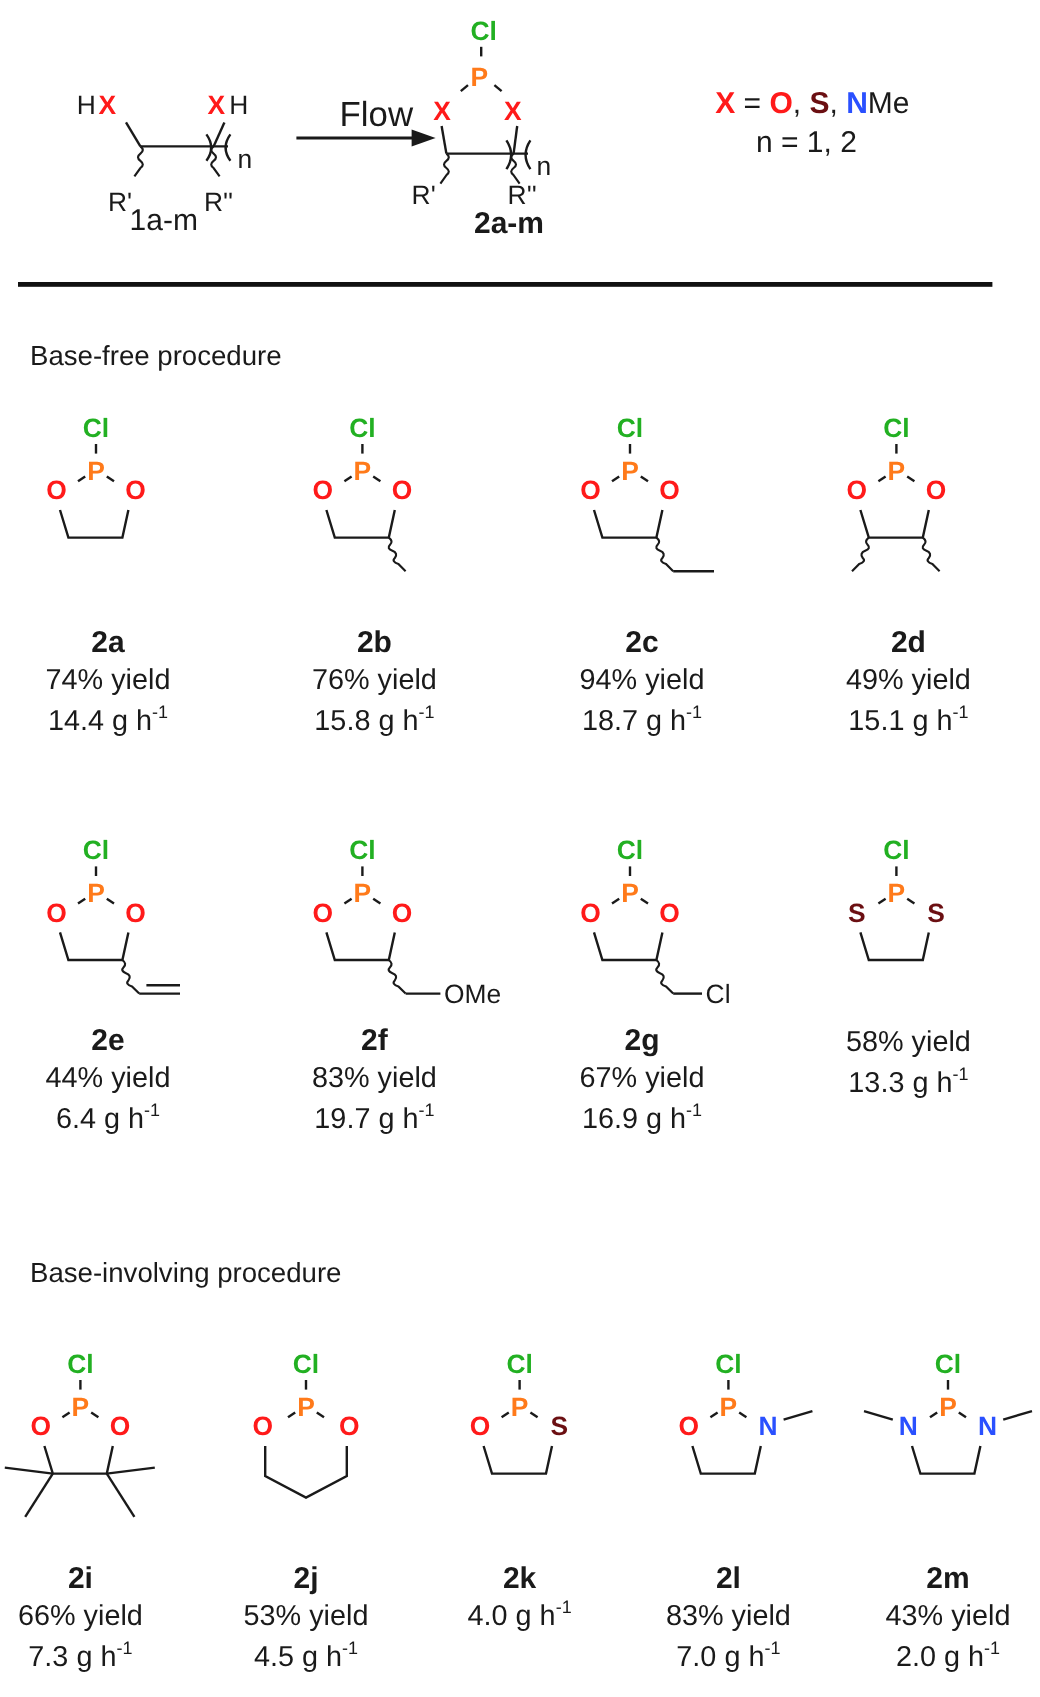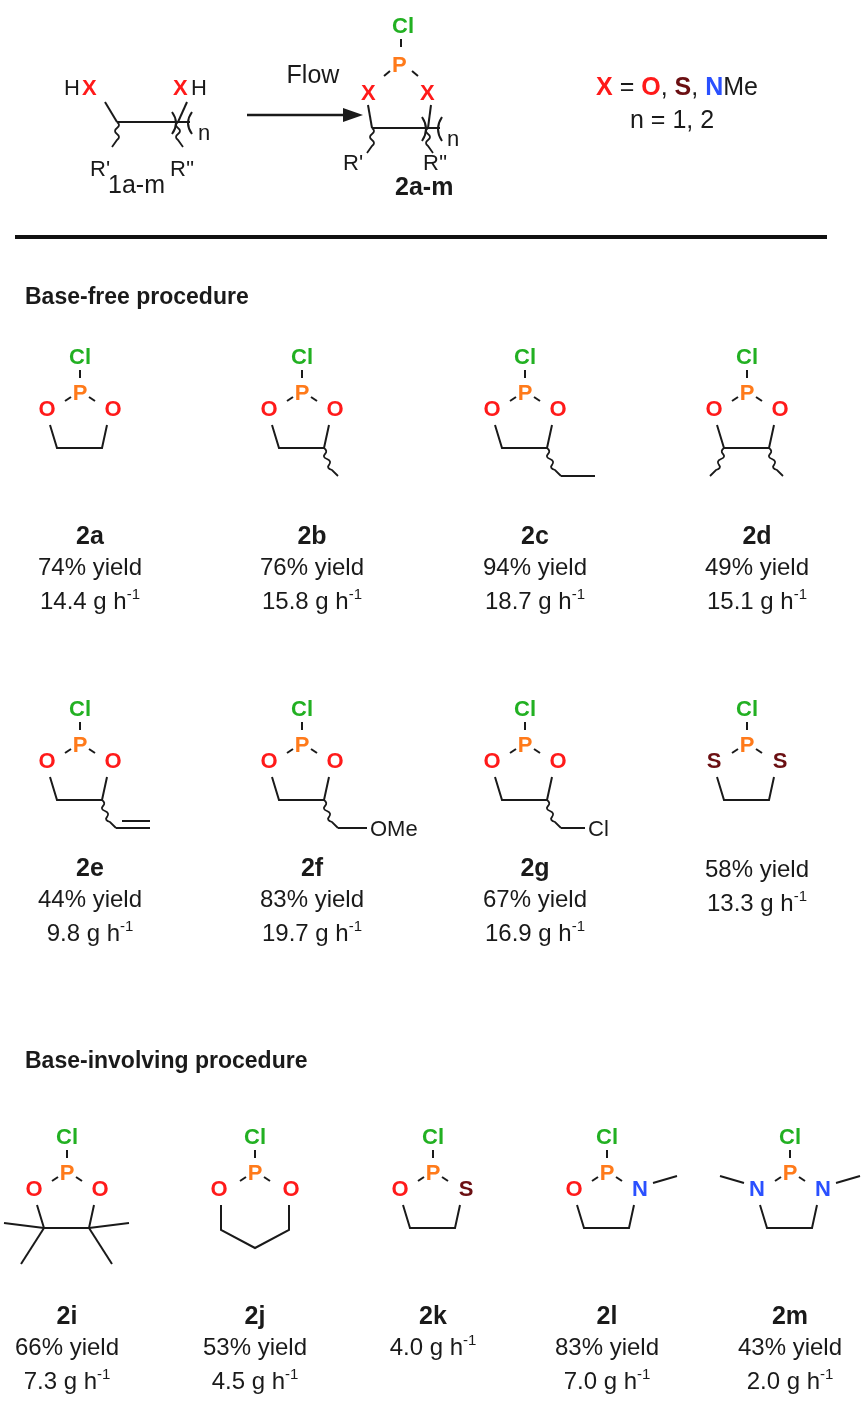--- a/index.html
+++ b/index.html
@@ -1,19 +1,19 @@
 <!DOCTYPE html>
 <html><head>
 <meta charset="utf-8">
 <style>
   html, body { margin:0; padding:0; background:#ffffff; }
   body { width:867px; height:1414px; position:relative; overflow:hidden;
          font-family:"Liberation Sans", sans-serif; color:#1a1a1a; }
   .abs { position:absolute; }
-  .section-title { font-weight:bold; font-size:23px; color:#1a1a1a; }
+  .section-title { font-weight:normal; font-size:23px; color:#1a1a1a; }
   .cmpd { position:absolute; width:200px; text-align:center; }
   .cmpd svg { display:block; margin:0 auto; overflow:visible; }
   .lbl { font-weight:bold; font-size:25px; line-height:30px; }
   .yld { font-size:24px; line-height:34px; }
   .rate { font-size:24px; line-height:34px; }
   .rate sup { font-size:15px; vertical-align:10px; line-height:0; }
   .atom { font-family:"Liberation Sans", sans-serif; font-weight:bold; font-size:22px; }
   .atomN { font-family:"Liberation Sans", sans-serif; font-size:22px; }
   .divider { position:absolute; left:15px; top:235px; width:812px; height:4px; background:#111; }
 </style>
@@ -33,21 +33,21 @@
     <path d="M122,92 Q130,103 122,114" fill="none" stroke="#1a1a1a" stroke-width="2"></path>
     <line x1="137" y1="82" x2="128" y2="102" stroke="#1a1a1a" stroke-width="2"></line>
     <path d="M67,102 q4,3 0,6 q-4,3 0,6 q4,3 0,6 l-5,7" fill="none" stroke="#1a1a1a" stroke-width="1.8"></path>
     <path d="M128,102 q-4,3 0,6 q4,3 0,6 q-4,3 0,6 l5,7" fill="none" stroke="#1a1a1a" stroke-width="1.8"></path>
     <text x="148" y="120" class="atomN" fill="#1a1a1a" font-size="14">n</text>
     <text x="40" y="156" class="atomN" fill="#1a1a1a" font-size="25">R'</text>
     <text x="120" y="156" class="atomN" fill="#1a1a1a" font-size="25">R''</text>
   </svg>
   <div class="abs" style="left:108px;top:170px;font-weight:normal;font-size:25px;">1a-m</div>
 
-  <div class="abs" style="left:170px;top:60px;width:60px;text-align:center;font-size:25px;left:283px;">Flow</div>
+  <div class="abs" style="left:170px;top:80px;width:60px;text-align:center;font-size:29px;left:283px;">Flow</div>
   <svg class="abs" style="left:245px;top:105px" width="120" height="20">
     <line x1="2" y1="10" x2="100" y2="10" stroke="#1a1a1a" stroke-width="2.5"></line>
     <polygon points="98,3 118,10 98,17" fill="#1a1a1a"></polygon>
   </svg>
 
   <svg class="abs" style="left:250px;top:5px" width="230" height="200">
     <text x="142" y="28" class="atom" fill="#22b022" font-size="25">Cl</text>
     <line x1="151" y1="34" x2="151" y2="42" stroke="#1a1a1a" stroke-width="2"></line>
     <text x="142" y="67" class="atom" fill="#ff7a1a" font-size="25">P</text>
     <line x1="140" y1="66" x2="134" y2="71" stroke="#1a1a1a" stroke-width="2"></line>
@@ -155,21 +155,21 @@
       </g>
     <text x="57" y="86" text-anchor="middle" class="atom" fill="#ff1a1a">O</text>
     <text x="123" y="86" text-anchor="middle" class="atom" fill="#ff1a1a">O</text>
     <polyline points="60,95 67,118 112,118 117,95" fill="none" stroke="#1a1a1a" stroke-width="2"></polyline>
     <path d="M112,118 q4,3 1,6 q-3,3 2,5 q5,2 2,6 q-3,3 3,5 l6,6" fill="none" stroke="#1a1a1a" stroke-width="1.8"></path>
     <line x1="126" y1="146" x2="160" y2="146" stroke="#1a1a1a" stroke-width="2"></line>
     <line x1="132" y1="139" x2="160" y2="139" stroke="#1a1a1a" stroke-width="2"></line>
   </svg>
   <div class="lbl">2e</div>
   <div class="yld">44% yield</div>
-  <div class="rate"><span>9.8 g h</span><sup>-1</sup></div>
+  <div class="rate"><span>6.4 g h</span><sup>-1</sup></div>
 </div>
 
 <div class="cmpd" style="left:212px;top:682px">
   <svg width="200" height="170">
     <g transform="translate(90,34)">
         <use href="#head"></use>
       </g>
     <text x="57" y="86" text-anchor="middle" class="atom" fill="#ff1a1a">O</text>
     <text x="123" y="86" text-anchor="middle" class="atom" fill="#ff1a1a">O</text>
     <polyline points="60,95 67,118 112,118 117,95" fill="none" stroke="#1a1a1a" stroke-width="2"></polyline>

